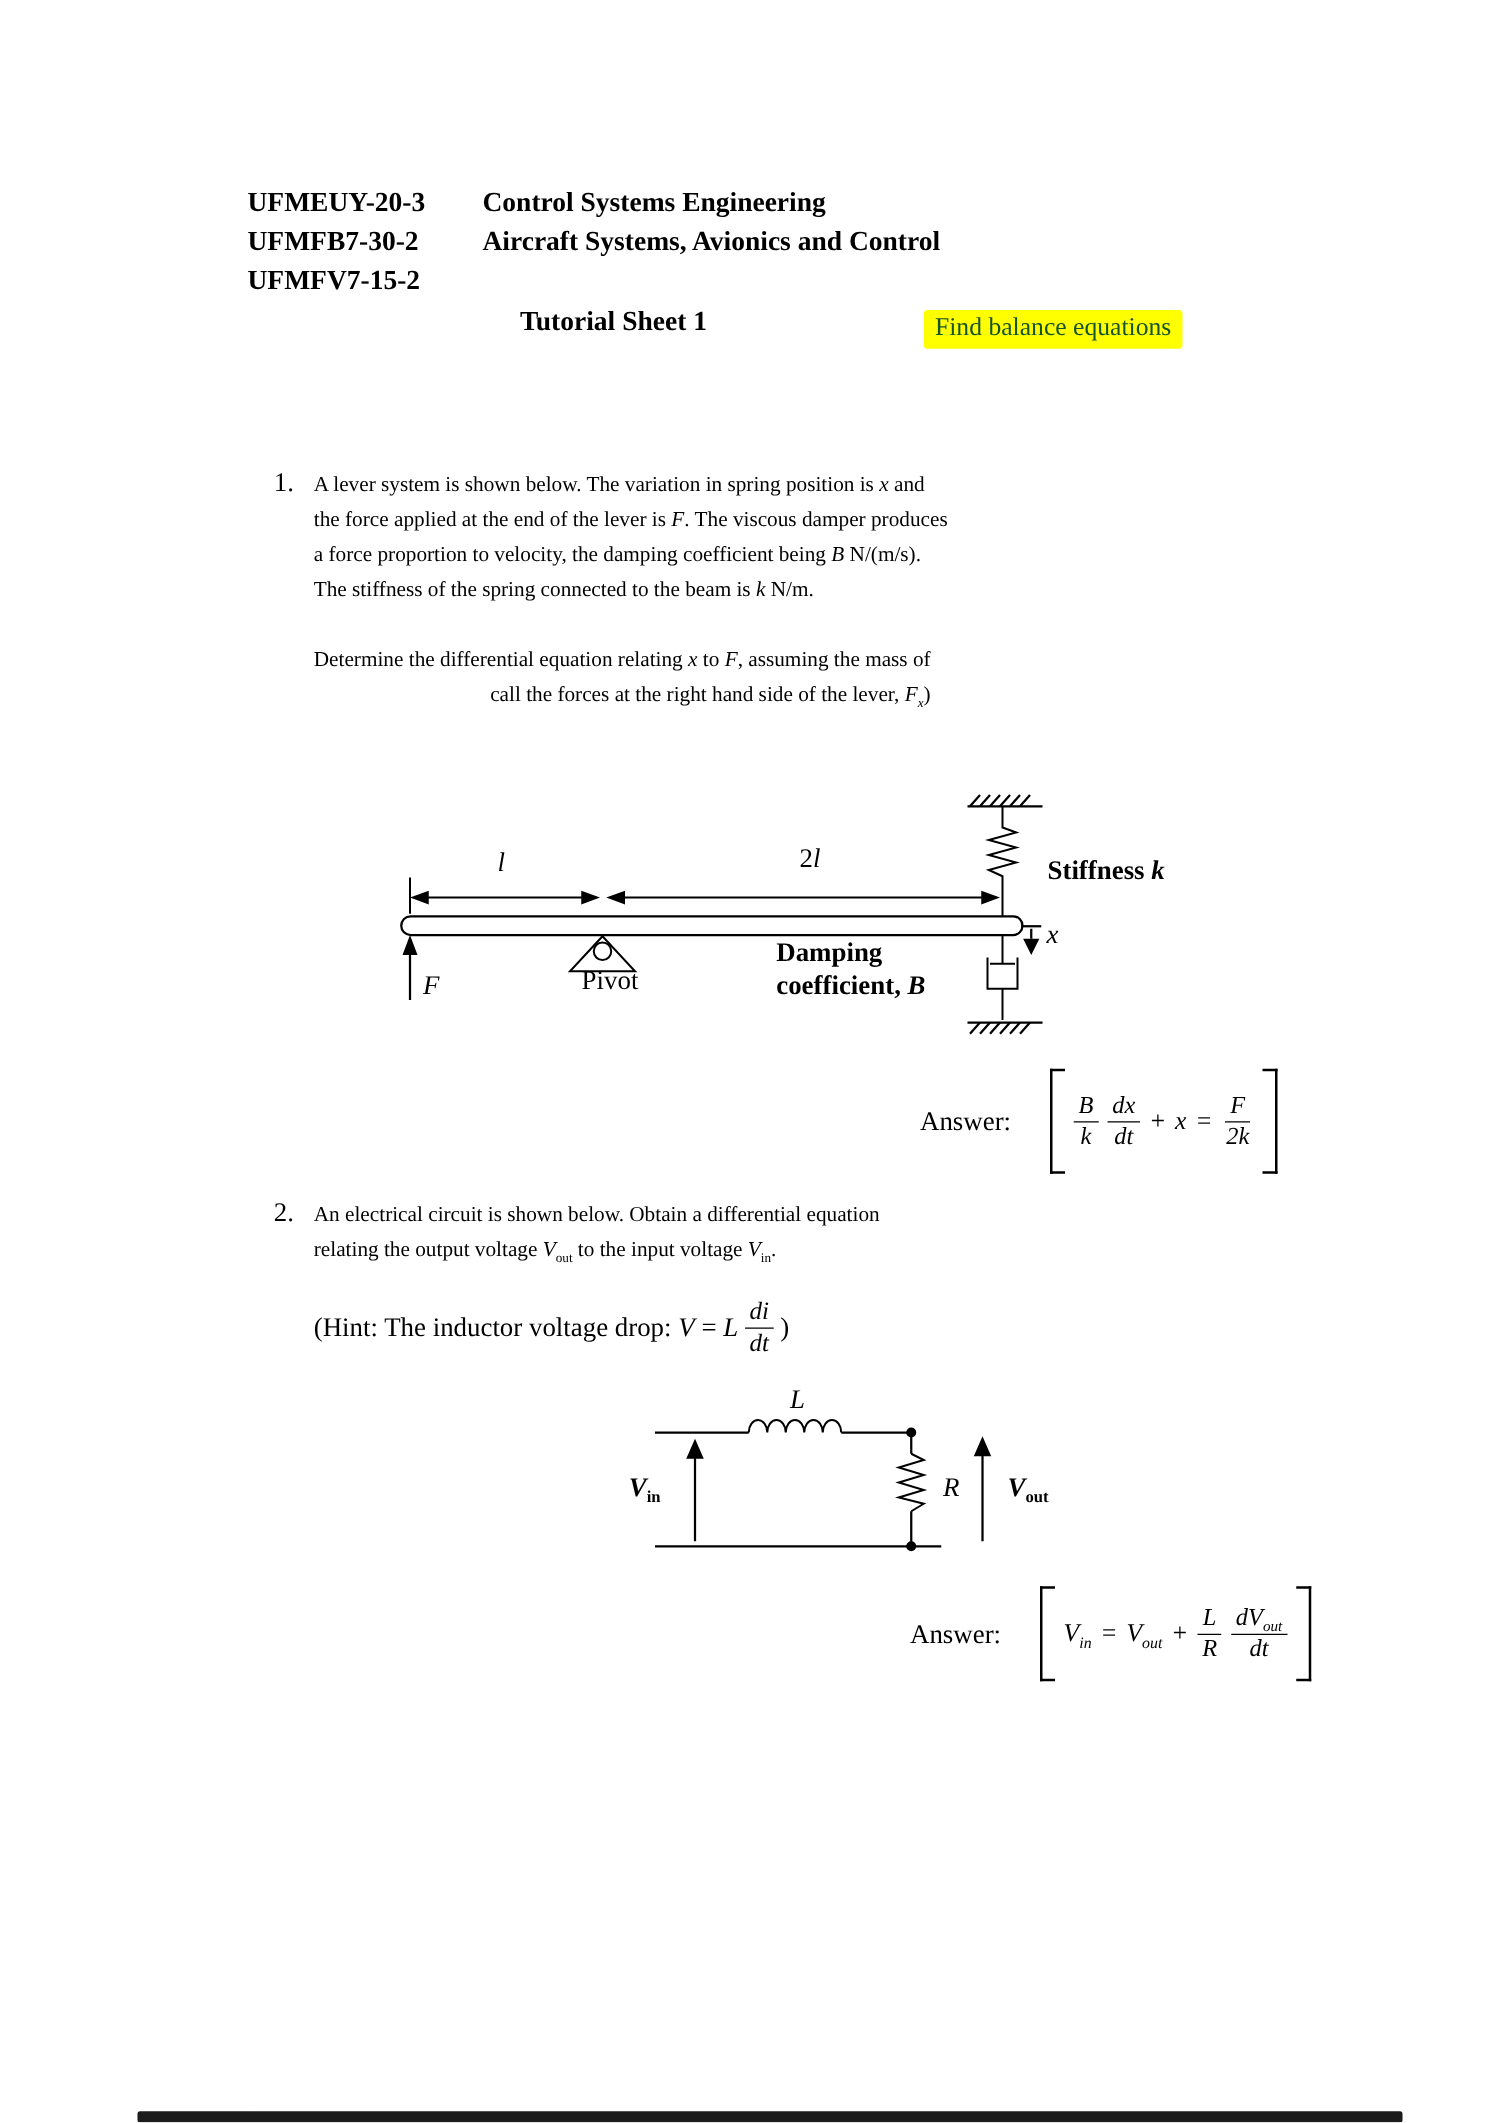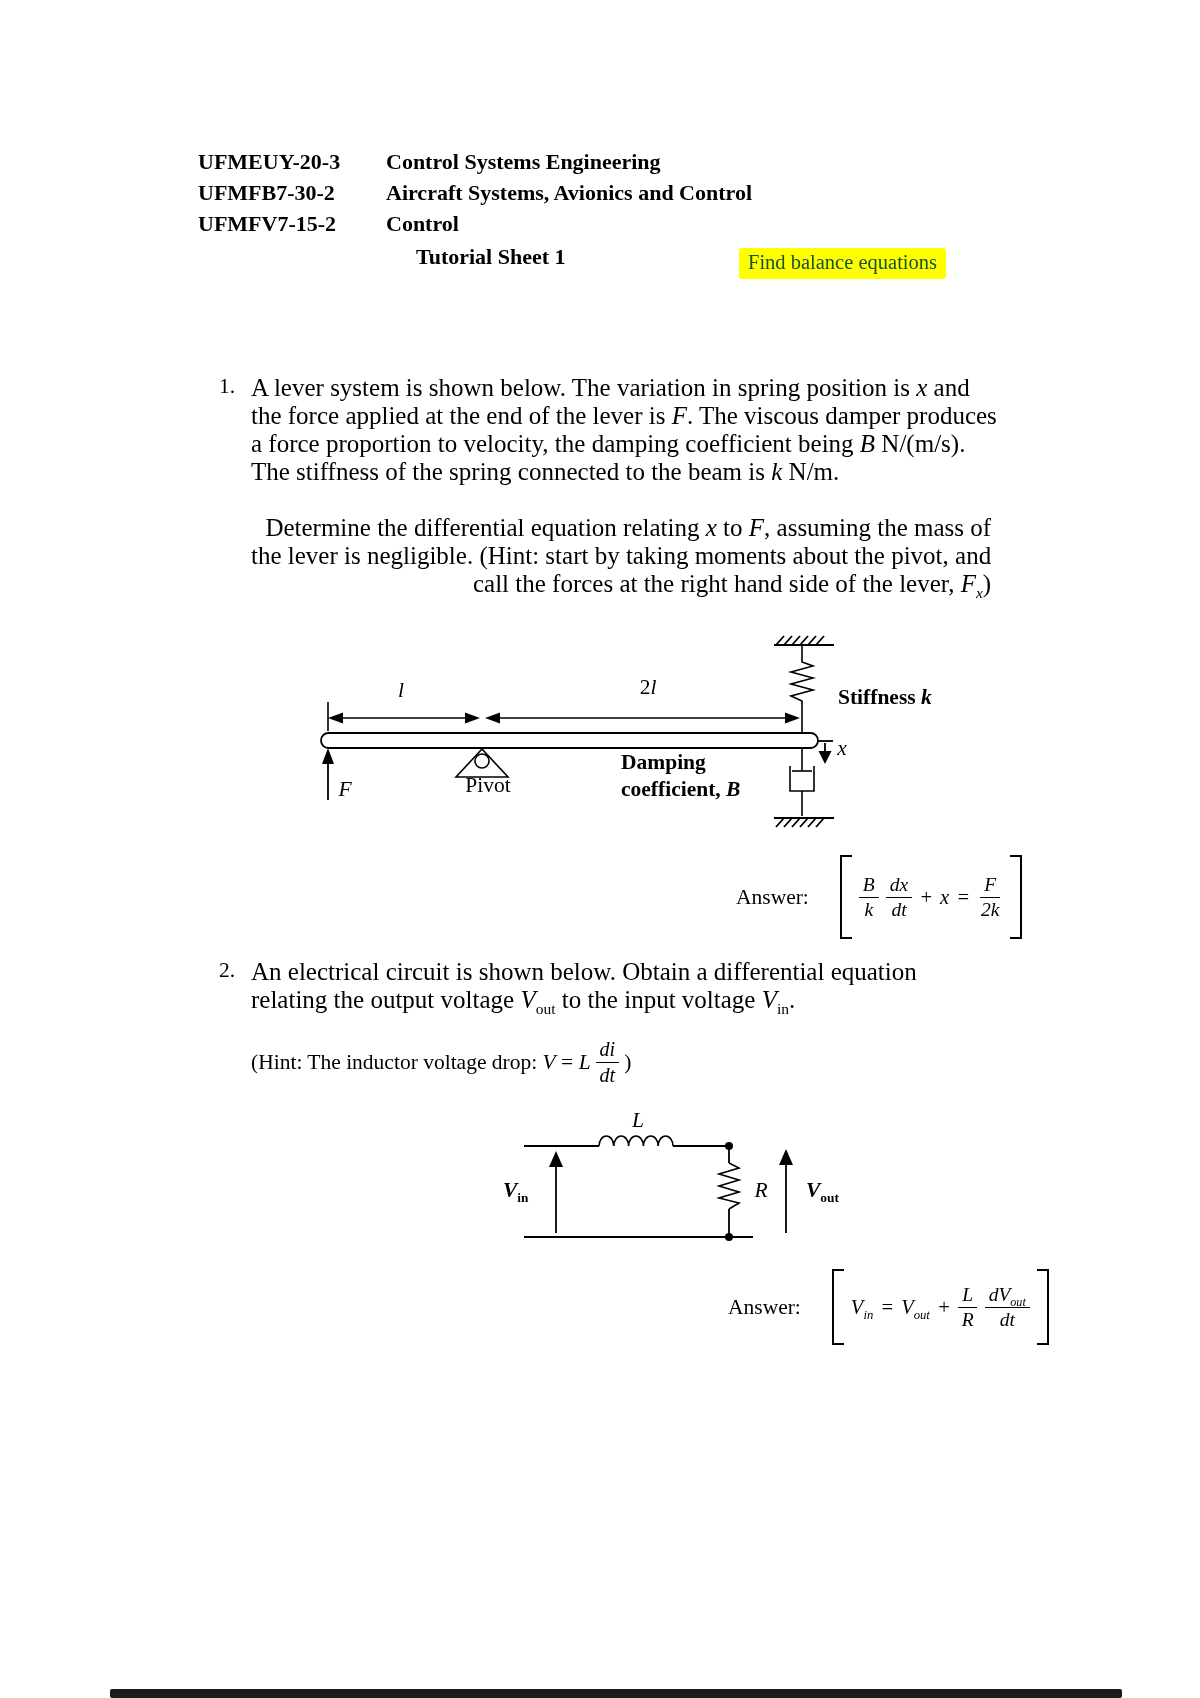--- a/index.html
+++ b/index.html
@@ -23,21 +23,21 @@
     font-size:22px; font-weight:bold; white-space:nowrap;
   }
   .highlight {
     position:absolute; left:723px; top:248px;
     background:#ffff00; color:#14532d; font-size:20.5px;
     padding:3px 9px 5px 9px; border-radius:3px; white-space:nowrap;
   }
 
   
   .qnum { position:absolute; font-size:21.5px; }
-  .qtext { position:absolute; font-size:25px; line-height:28px; }
+  .qtext { position:absolute; font-size:17px; line-height:28px; }
   .tline { white-space:nowrap; }
 
   
   .dlabel {
     position:absolute; font-size:21.5px; white-space:nowrap;
     transform:translate(-50%,-50%);
   }
   .dlabel.anchor-left { transform:translate(0,-50%);font-weight:bold; }
 
   
@@ -75,37 +75,35 @@
 <body>
 
 <div class="page">
 
   <div class="courses">
     <span>UFMEUY-20-3</span>
     <span>Control Systems Engineering</span>
     <span>UFMFB7-30-2</span>
     <span>Aircraft Systems, Avionics and Control</span>
     <span>UFMFV7-15-2</span>
-    <span>Control</span>
   </div>
 
   <div class="sheet-title">Tutorial Sheet 1</div>
 
   <div class="highlight">Find balance equations</div>
 
   <span class="qnum" style="left:203px; top:374px;">1.</span>
   <div class="qtext" style="left:235px; top:374px;">
     <div class="tline"><span>A lever system is shown below. The variation in spring position is </span><span class="it">x</span><span> and</span></div>
     <div class="tline"><span>the force applied at the end of the lever is </span><span class="it">F</span><span>. The viscous damper produces</span></div>
     <div class="tline"><span>a force proportion to velocity, the damping coefficient being </span><span class="it">B</span><span> N/(m/s).</span></div>
     <div class="tline"><span>The stiffness of the spring connected to the beam is </span><span class="it">k</span><span> N/m.</span></div>
   </div>
   <div class="qtext" style="left:235px; top:514px;text-align:right;">
     <div class="tline"><span>Determine the differential equation relating </span><span class="it">x</span><span> to </span><span class="it">F</span><span>, assuming the mass of</span></div>
-    <div class="tline"><span>the lever is negligible. (Hint: start by taking moments about the pivot, and</span></div>
     <div class="tline"><span>call the forces at the right hand side of the lever, </span><span class="it">F</span><sub class="it">x</sub><span>)</span></div>
   </div>
 
   <svg class="diagram-svg" width="1200" height="1698" viewBox="0 0 1200 1698">
 
     <g stroke="#000" stroke-width="1.8" fill="none">
       <line x1="758" y1="645" x2="818" y2="645"></line>
       <line x1="760" y1="645" x2="768" y2="636"></line>
       <line x1="768" y1="645" x2="776" y2="636"></line>
       <line x1="776" y1="645" x2="784" y2="636"></line>

